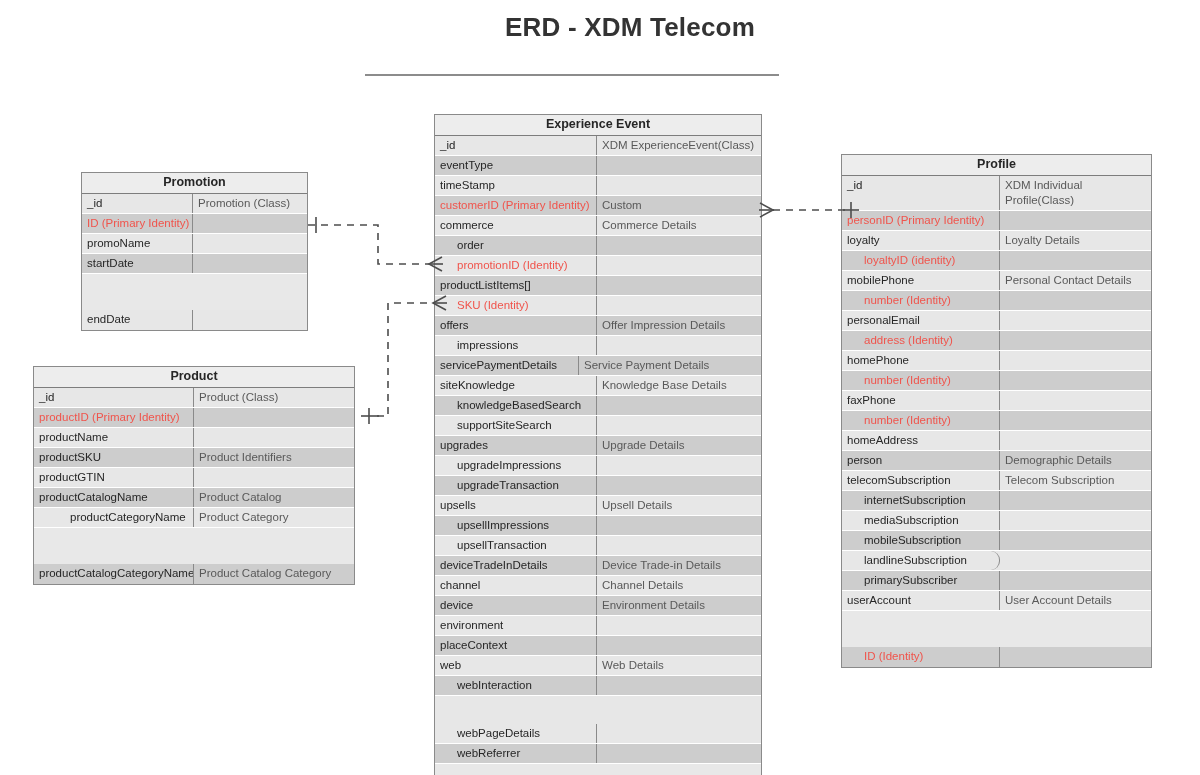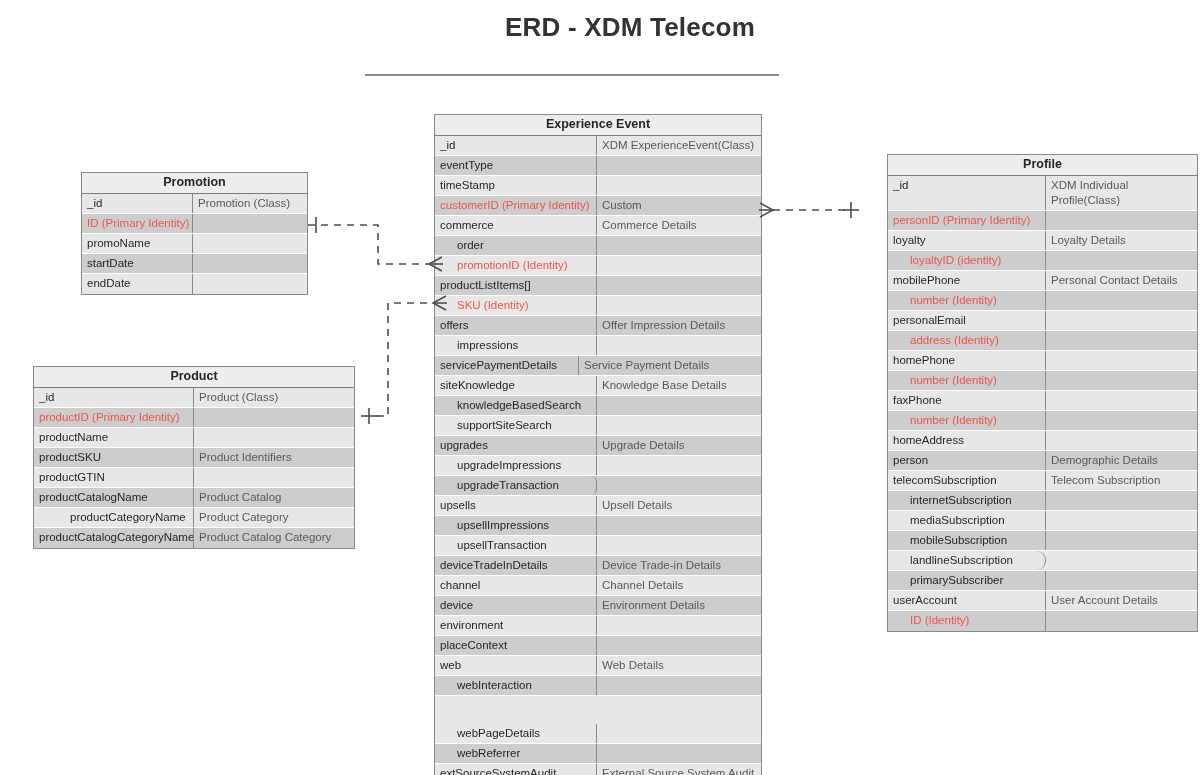--- a/index.html
+++ b/index.html
@@ -64,20 +64,21 @@
     display: block;
   }
   .row {
     display: flex;
     box-sizing: border-box;
     min-height: 19.6px;
     border-bottom: 1px solid #ffffff;
   }
   .row:last-child {
     border-bottom: none;
+    margin-top: 36px;
   }
   .row.alt-a { background: #e7e7e7; }
   .row.alt-b { background: #cdcdcd; }
   .cell-name {
     box-sizing: border-box;
     padding: 2px 4px 2px 5px;
     font-size: 11.5px;
     line-height: 15px;
     color: #262626;
     border-right: 1px solid #8a8a8a;
@@ -244,21 +245,21 @@
         </div>
         <div class="row alt-b">
           <div class="cell-name" style="width: 162px;">upgrades</div>
           <div class="cell-type">Upgrade Details</div>
         </div>
         <div class="row alt-a indent1">
           <div class="cell-name" style="width: 162px;">upgradeImpressions</div>
           <div class="cell-type"></div>
         </div>
         <div class="row alt-b indent1">
-          <div class="cell-name" style="width: 162px; border-radius: 6px;">upgradeTransaction</div>
+          <div class="cell-name" style="width: 162px;">upgradeTransaction</div>
           <div class="cell-type"></div>
         </div>
         <div class="row alt-a">
           <div class="cell-name" style="width: 162px;">upsells</div>
           <div class="cell-type">Upsell Details</div>
         </div>
         <div class="row alt-b indent1">
           <div class="cell-name" style="width: 162px;">upsellImpressions</div>
           <div class="cell-type"></div>
         </div>
@@ -302,21 +303,21 @@
           <div class="cell-name" style="width: 162px;">webReferrer</div>
           <div class="cell-type"></div>
         </div>
         <div class="row alt-a">
           <div class="cell-name" style="width: 162px;">extSourceSystemAudit</div>
           <div class="cell-type">External Source System Audit Details</div>
         </div>
       </div>
   </div>
 
-  <div class="entity" id="entity-profile" style="left:887px; top:154px; width:311px;">
+  <div class="entity" id="entity-profile" style="left:841px; top:154px; width:311px;">
     <div class="entity-header">Profile</div>
     <div class="rows">
         <div class="row alt-a">
           <div class="cell-name" style="width: 158px;">_id</div>
           <div class="cell-type">XDM Individual Profile(Class)</div>
         </div>
         <div class="row alt-b ident">
           <div class="cell-name" style="width: 158px;">personID (Primary Identity)</div>
           <div class="cell-type"></div>
         </div>

